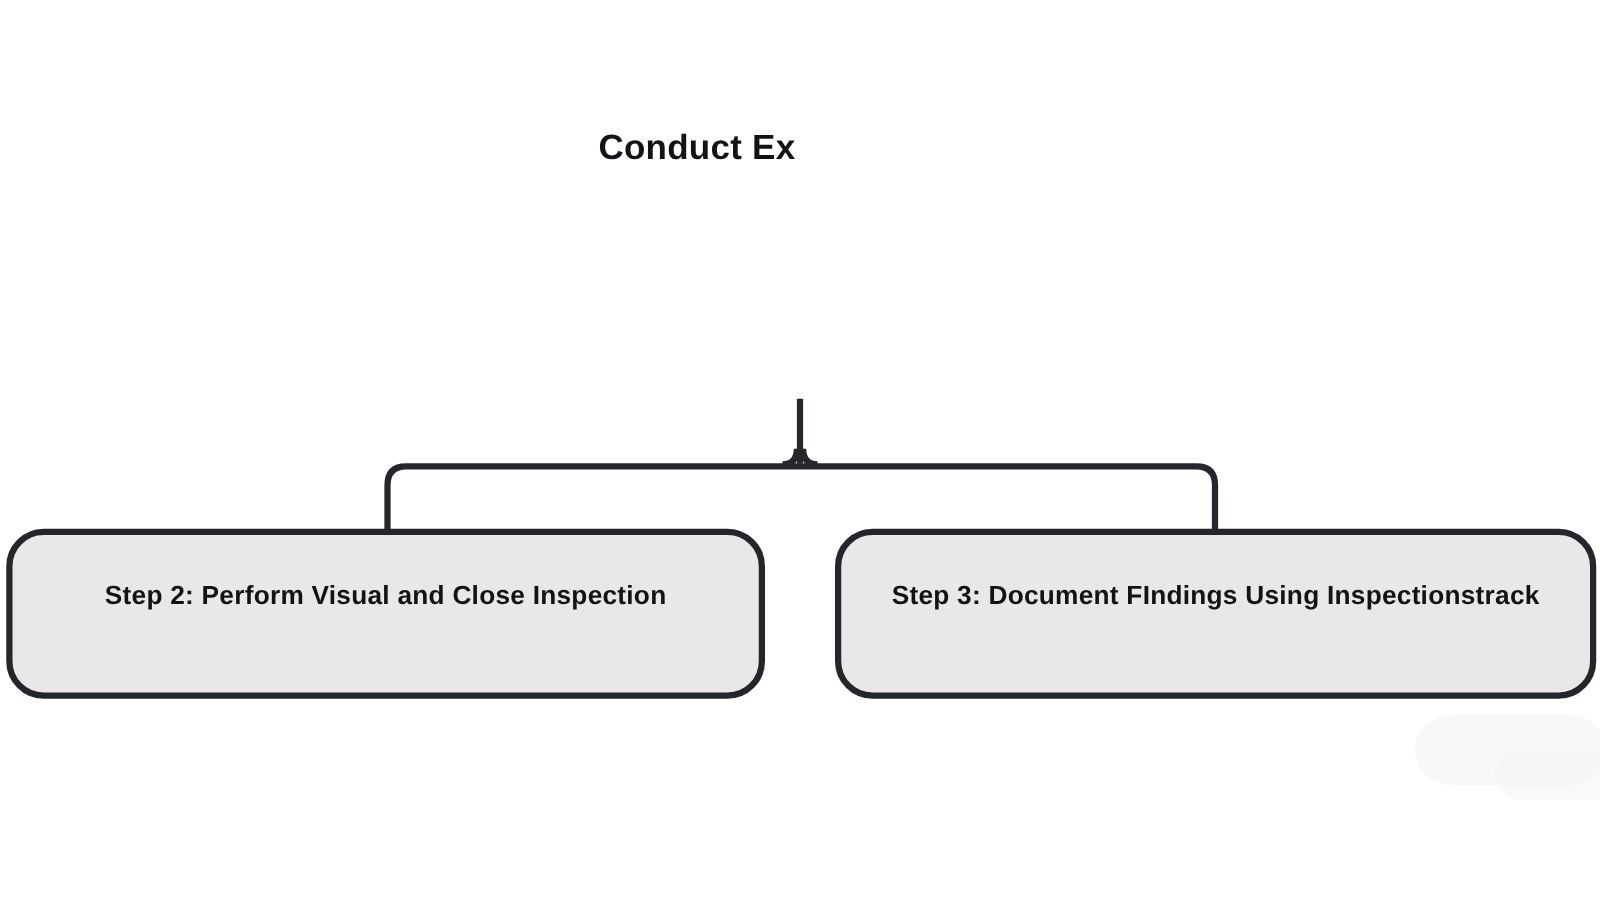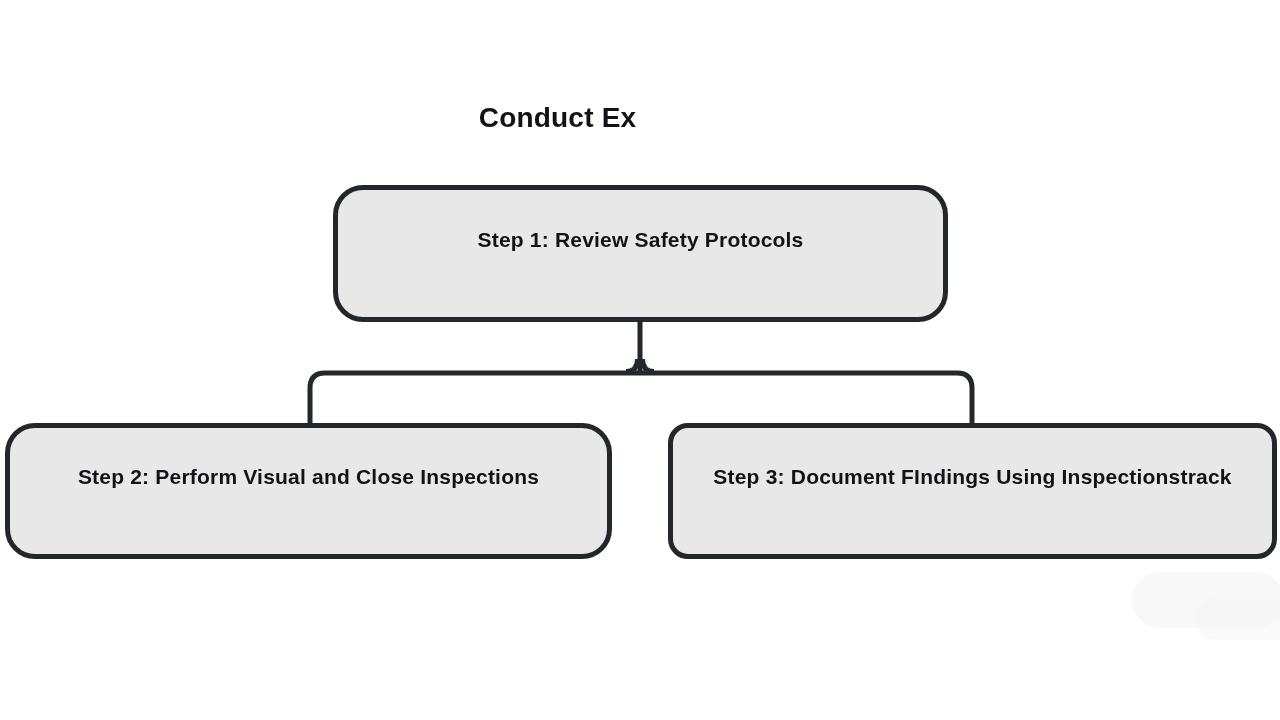--- a/index.html
+++ b/index.html
@@ -53,21 +53,21 @@
   .node .node-label {
     font-size: 21px;
     line-height: 28px;
     font-weight: 700;
     color: var(--text, #121316);
     letter-spacing: 0.2px;
     white-space: nowrap;
   }
   .node-step1 { left: 333px; top: 185px; width: 615px; height: 137px; padding-top: 36px; }
   .node-step2 { left: 5px;   top: 423px; width: 607px; height: 136px; padding-top: 35px; }
-  .node-step3 { left: 668px; top: 423px; width: 609px; height: 136px; padding-top: 35px; border-radius: 20px; }
+  .node-step3 { left: 668px; top: 423px; width: 609px; height: 136px; padding-top: 35px; }
   .smudge {
     position: absolute;
     background: #f4f4f5;
   }
   .smudge-1 { left: 1132px; top: 572px; width: 152px; height: 56px; border-radius: 28px; opacity: 0.65; }
   .smudge-2 { left: 1196px; top: 598px; width: 106px; height: 42px; border-radius: 21px; opacity: 0.55; }
 </style>
 </head>
 <body>
 
@@ -77,26 +77,23 @@
     <div>Conduct Ex</div>
   </div>
 
   <svg class="connectors" viewBox="0 0 1280 720" aria-hidden="true">
     <path d="M640 319 L640 371"></path>
     <path d="M310 429 L310 388 Q310 373 325 373 L957 373 Q972 373 972 388 L972 429"></path>
     <path d="M626 371.5 Q637.5 371.5 637.5 359"></path>
     <path d="M654 371.5 Q642.5 371.5 642.5 359"></path>
   </svg>
 
-  <div class="node node-step1">
-    <span class="node-label">Step 1: Review Safety Protocols</span>
-  </div>
 
   <div class="node node-step2">
-    <span class="node-label">Step 2: Perform Visual and Close Inspections</span>
+    <span class="node-label">Step 2: Perform Visual and Close Inspection</span>
   </div>
 
   <div class="node node-step3">
     <span class="node-label">Step 3: Document FIndings Using Inspectionstrack</span>
   </div>
 
   <div class="smudge smudge-1"></div>
   <div class="smudge smudge-2"></div>
 
 </div>

